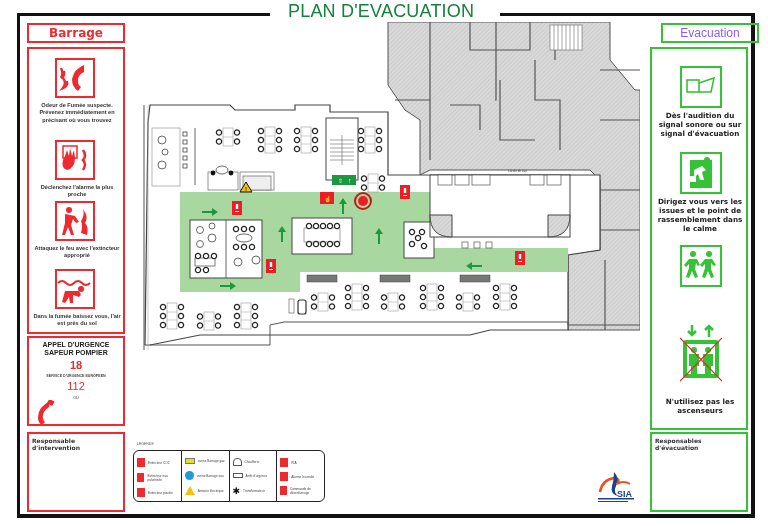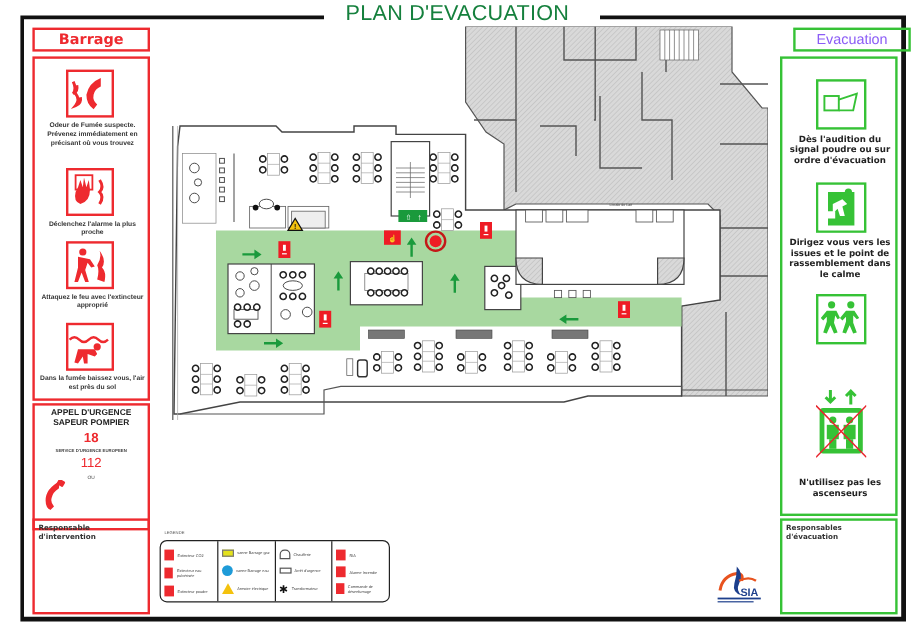--- a/index.html
+++ b/index.html
@@ -7,21 +7,21 @@
   body { font-family: "Liberation Sans", sans-serif; position: relative; }
   .frame { position: absolute; left: 17px; top: 13px; width: 738px; height: 505px; border: 3px solid #111; border-right-width: 4px; border-bottom-width: 4px; background: #fff; }
   .title-gap { position: absolute; left: 270px; top: 6px; width: 230px; height: 16px; background: #fff; }
   .title { position: absolute; left: 288px; top: 1px; font-size: 18px; color: #15803d; letter-spacing: 0.2px; }
 
   
   .lp-head { position: absolute; left: 27px; top: 23px; width: 98px; height: 20px; border: 2px solid #ee2a2f; display:flex; align-items:center; justify-content:center; font-weight: bold; font-size: 12px; color:#ee2a2f; font-family: "DejaVu Sans", sans-serif; }
   .lp-body { position: absolute; left: 27px; top: 47px; width: 98px; height: 287px; border: 2px solid #ee2a2f; }
   .lp-icon { position:absolute; left: 26px; width: 40px; height: 40px; border: 2px solid #ee2a2f; background:#fff; }
   .lp-txt { position:absolute; left:2px; width: 92px; text-align:center; font-size: 5.6px; font-weight: bold; color:#333; line-height: 7.3px; }
-  .lp-urg { position: absolute; left: 27px; top: 336px; width: 98px; height: 106px; border: 2px solid #ee2a2f; }
+  .lp-urg { position: absolute; left: 27px; top: 336px; width: 98px; height: 90px; border: 2px solid #ee2a2f; }
   .lp-resp { position: absolute; left: 27px; top: 432px; width: 98px; height: 80px; border: 2px solid #ee2a2f; }
 
   
   .rp-head { position: absolute; left: 650px; top: 23px; width: 98px; height: 20px; border: 2px solid #36c236; display:flex; align-items:center; justify-content:center; font-size: 12px; color:#8b5cf6;margin-left:11px; }
   .rp-body { position: absolute; left: 650px; top: 47px; width: 98px; height: 383px; border: 2px solid #36c236; }
   .rp-icon { position:absolute; left: 28px; width: 42px; height: 42px; border: 2px solid #36c236; background:#fff; }
   .rp-txt { position:absolute; left:2px; width: 92px; text-align:center; font-size: 7.2px; font-weight: bold; color:#222; line-height: 9px; font-family: "DejaVu Sans", sans-serif; }
   .rp-resp { position: absolute; left: 650px; top: 432px; width: 98px; height: 80px; border: 2px solid #36c236; }
   .resp-label { position:absolute; left:3px; top:3px; font-size: 6px; font-weight: bold; color:#333; font-family: "DejaVu Sans", sans-serif; }
 
@@ -96,21 +96,21 @@
 </div>
 
 <div class="rp-head">Evacuation</div>
 <div class="rp-body">
   <div class="rp-icon" style="top:17px">
     <svg width="38" height="38" viewBox="0 0 38 38">
         <rect x="5" y="12" width="12" height="12" fill="none" stroke="#36c236" stroke-width="1.6"></rect>
         <path d="M17 15 l15 -5 l-3 14 l-12 0" fill="none" stroke="#36c236" stroke-width="1.6"></path>
       </svg>
   </div>
-  <div class="rp-txt" style="top:62px">Dès l'audition du signal poudre ou sur ordre d'évacuation</div>
+  <div class="rp-txt" style="top:62px">Dès l'audition du signal sonore ou sur signal d'évacuation</div>
   <div class="rp-icon" style="top:103px">
     <svg width="38" height="38" viewBox="0 0 38 38">
         <rect x="0" y="0" width="38" height="38" fill="#fff"></rect>
         <path d="M8 6 l22 0 l0 28 l-22 0 l0 -6 l6 0 l0 -6 l-6 0 z" fill="#36c236"></path>
         <circle cx="25" cy="6" r="3" fill="#36c236"></circle>
         <path d="M12 16 l8 -4 l4 4 l-4 2 l2 8 l-4 0 l-2 -6 l-4 4 z" fill="#fff"></path>
       </svg>
   </div>
   <div class="rp-txt" style="top:148px">Dirigez vous vers les issues et le point de rassemblement dans le calme</div>
   <div class="rp-icon" style="top:196px">

